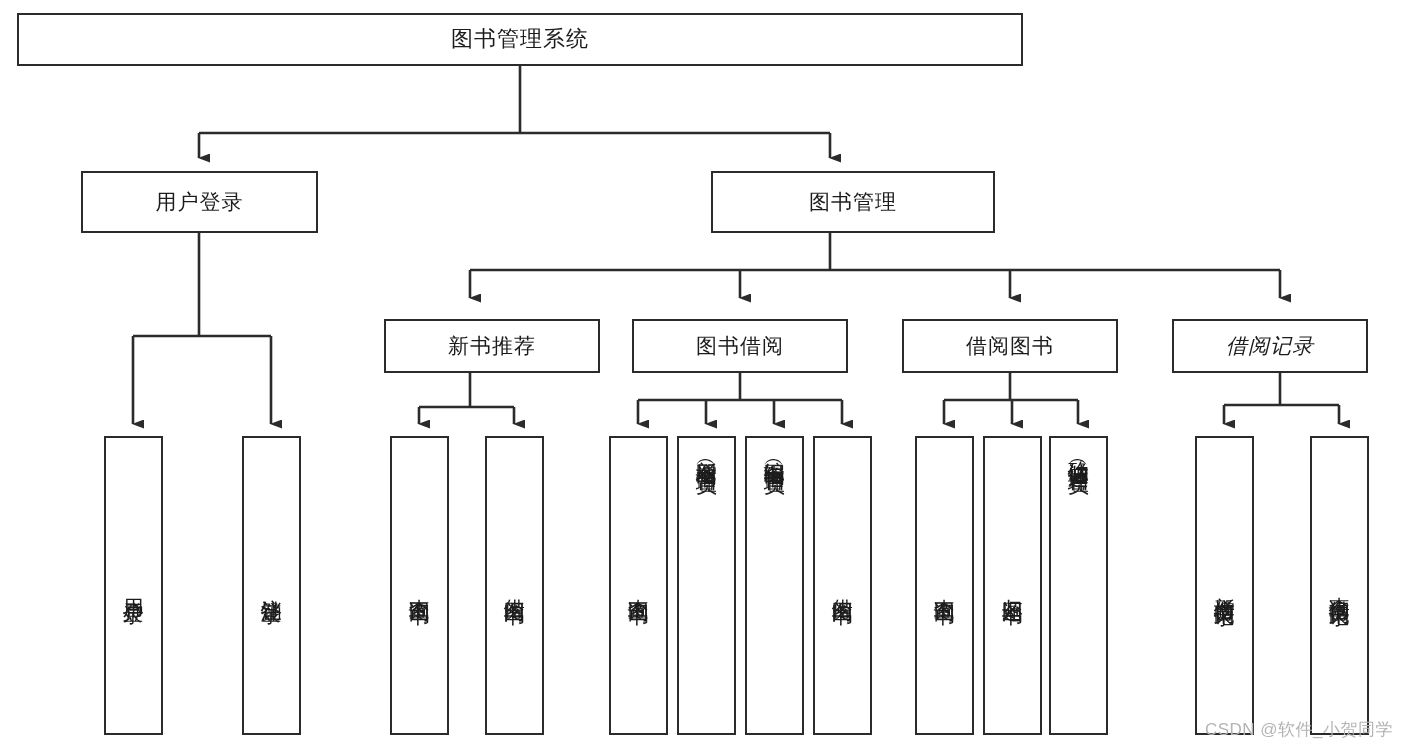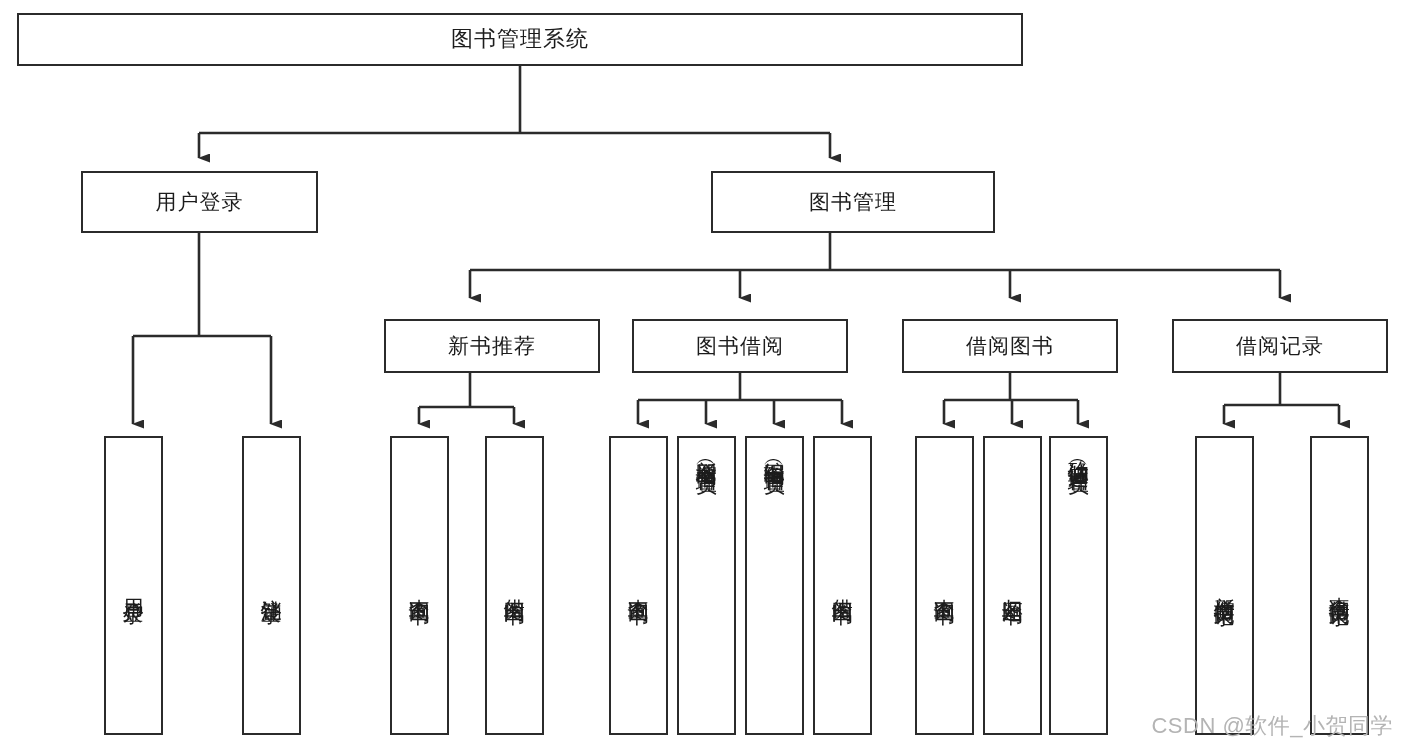--- a/index.html
+++ b/index.html
@@ -59,21 +59,21 @@
     display: block;
   }
   .node.vert.centered {
     align-items: center;
     padding-top: 0;
   }
   .watermark {
     position: absolute;
     right: 12px;
     bottom: 6px;
-    font-size: 22px;
+    font-size: 17px;
     color: #b4b4b4;
     letter-spacing: 0.5px;
     white-space: nowrap;
   }
 </style>
 </head>
 <body>
 
 <div id="canvas">
 
@@ -140,21 +140,21 @@
 
   <div class="node horiz" style="left:384px; top:319px; width:216px; height:54px;">
     <span>新书推荐</span>
   </div>
   <div class="node horiz" style="left:632px; top:319px; width:216px; height:54px;">
     <span>图书借阅</span>
   </div>
   <div class="node horiz" style="left:902px; top:319px; width:216px; height:54px;">
     <span>借阅图书</span>
   </div>
-  <div class="node horiz" style="left:1172px; top:319px; width:216px; height:54px;">
+  <div class="node horiz" style="left:1172px; top:319px; width:196px; height:54px;font-style:italic;">
     <span>借阅记录</span>
   </div>
 
   <div class="node vert centered" style="left:104px; top:436px; width:59px; height:299px;">
     <span class="vtext">用户登录</span>
   </div>
   <div class="node vert centered" style="left:242px; top:436px; width:59px; height:299px;">
     <span class="vtext">注销登录</span>
   </div>
 

